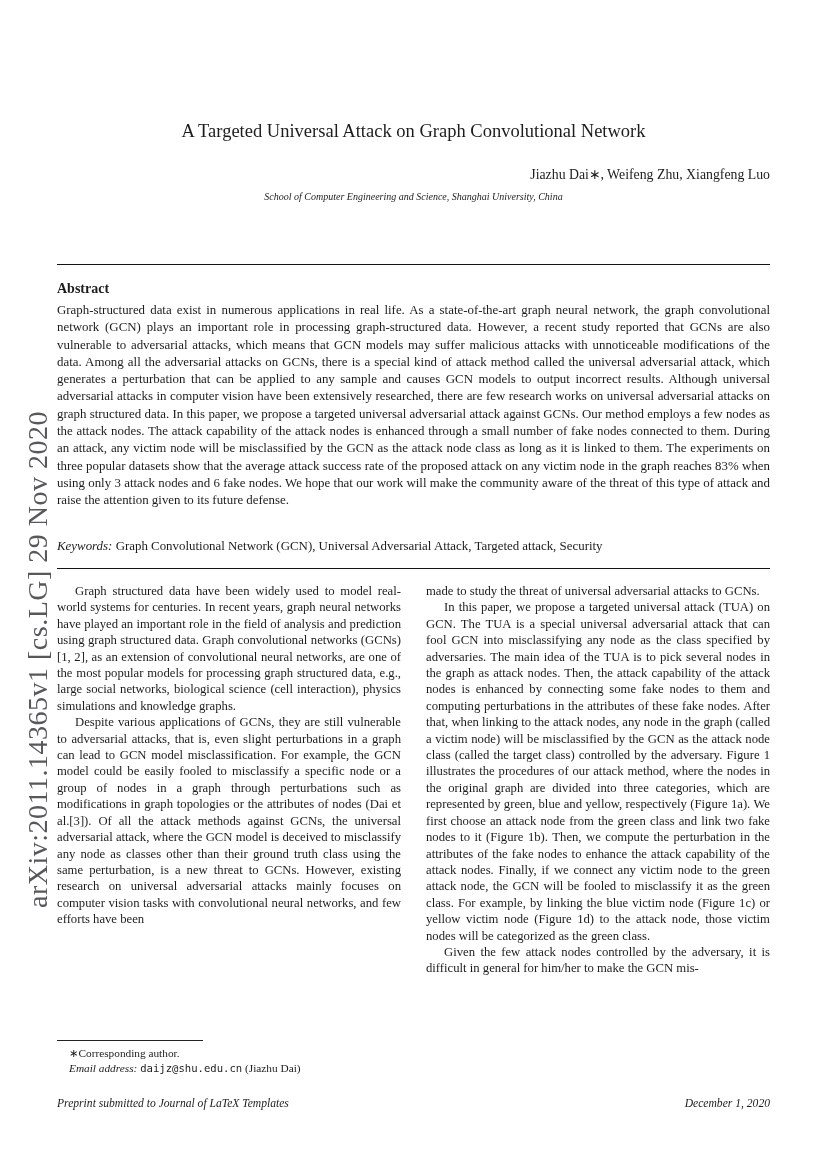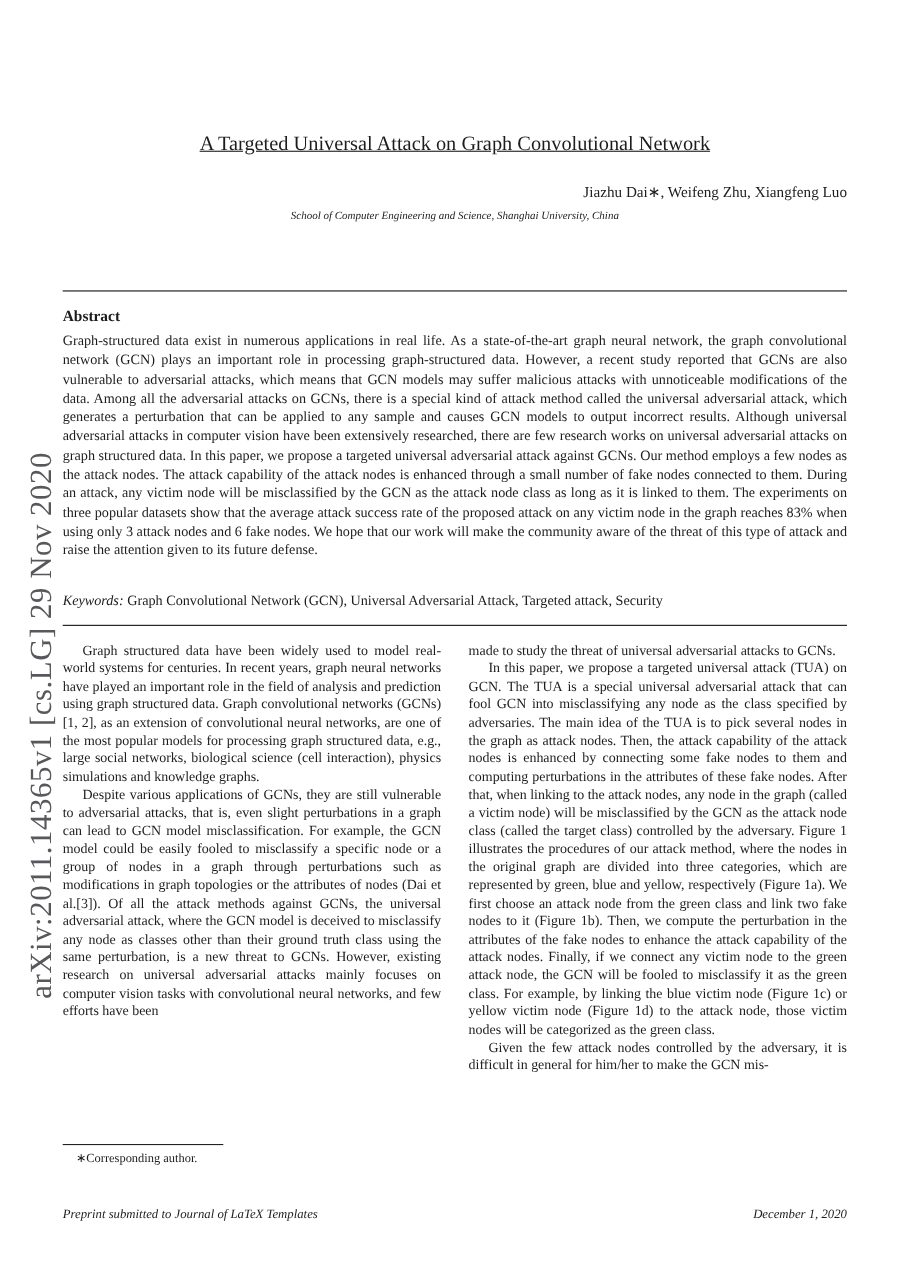--- a/index.html
+++ b/index.html
@@ -12,21 +12,21 @@
   }
   .page {
     position: relative;
     width: 827px; height: 1169px;
     background: #ffffff;
     overflow: hidden;
   }
   .title {
     position: absolute; top: 121px; left: 57px; right: 57px;
     text-align: center;
-    font-size: 18.5px; font-weight: normal; text-decoration: underline;
+    font-size: 18.5px; font-weight: normal;
   }
   .authors {
     position: absolute; top: 166px; left: 57px; right: 57px;
     text-align: right; font-size: 13.8px;
   }
   .affiliation {
     position: absolute; top: 191px; left: 57px; right: 57px;
     text-align: center; font-size: 10px; font-style: italic;
   }
   .rule { position: absolute; left: 57px; right: 57px; height: 1.1px; background: #121212; }
@@ -117,20 +117,25 @@
     <div class="col">
       <p class="para">made to study the threat of universal adversarial attacks to GCNs.</p>
       <p class="para indent">In this paper, we propose a targeted universal attack (TUA) on GCN. The TUA is a special universal adversarial attack that can fool GCN into misclassifying any node as the class specified by adversaries. The main idea of the TUA is to pick several nodes in the graph as attack nodes. Then, the attack capability of the attack nodes is enhanced by connecting some fake nodes to them and computing perturbations in the attributes of these fake nodes. After that, when linking to the attack nodes, any node in the graph (called a victim node) will be misclassified by the GCN as the attack node class (called the target class) controlled by the adversary. Figure 1 illustrates the procedures of our attack method, where the nodes in the original graph are divided into three categories, which are represented by green, blue and yellow, respectively (Figure 1a). We first choose an attack node from the green class and link two fake nodes to it (Figure 1b). Then, we compute the perturbation in the attributes of the fake nodes to enhance the attack capability of the attack nodes. Finally, if we connect any victim node to the green attack node, the GCN will be fooled to misclassify it as the green class. For example, by linking the blue victim node (Figure 1c) or yellow victim node (Figure 1d) to the attack node, those victim nodes will be categorized as the green class.</p>
       <p class="para indent">Given the few attack nodes controlled by the adversary, it is difficult in general for him/her to make the GCN mis-</p>
     </div>
   </div>
 
   <div class="footnote">
     <div class="fn-rule"></div>
     <div class="fn-line">∗Corresponding author.</div>
+    <div class="fn-line">
+      <span class="italic">Email address:</span>
+      <span class="mono">daijz@shu.edu.cn</span>
+      <span>(Jiazhu Dai)</span>
+    </div>
   </div>
 
   <div class="footer">
     <span>Preprint submitted to Journal of LaTeX Templates</span>
     <span>December 1, 2020</span>
   </div>
 
 </div>
 
 </body></html>

